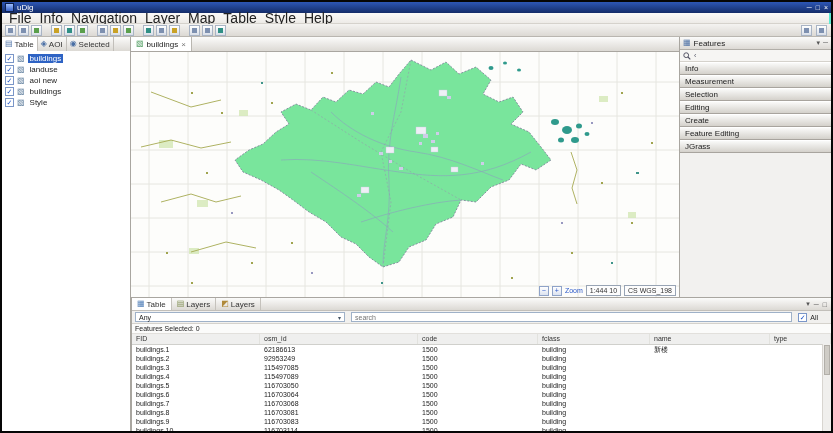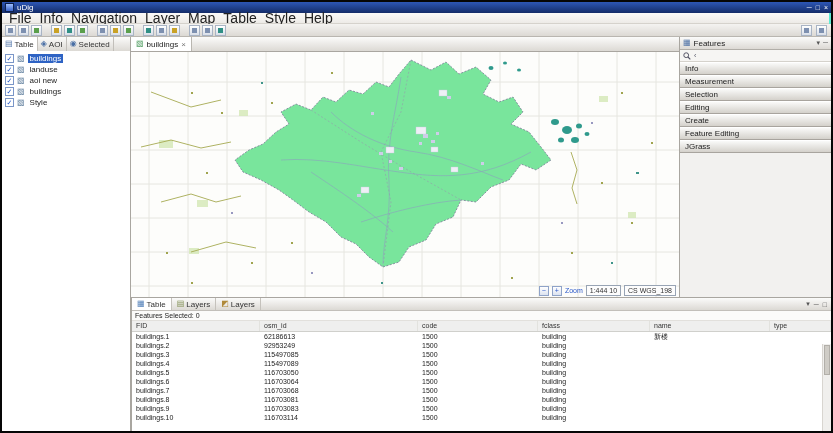--- a/index.html
+++ b/index.html
@@ -397,20 +397,31 @@
       <span class="btab">
         <span class="mini-g" style="color:#b08a3a;">◩</span>
         <span>Layers</span>
       </span>
       <span class="btab-right">
         <span>▾</span>
         <span>─</span>
         <span>□</span>
       </span>
     </div>
+    <div class="filter-row">
+      <span class="combo">
+        <span>Any</span>
+        <span class="arrow">▾</span>
+      </span>
+      <input class="search-input" type="text" placeholder="search" style="">
+      <span class="all-wrap">
+        <span class="cbx">✓</span>
+        <span>All</span>
+      </span>
+    </div>
     <div class="features-row">Features Selected: 0</div>
     <div class="t-row t-head">
 
     <div class="td">FID</div>
         <div class="td">osm_id</div>
         <div class="td">code</div>
         <div class="td">fclass</div>
         <div class="td">name</div>
         <div class="td">type</div>
       </div>

